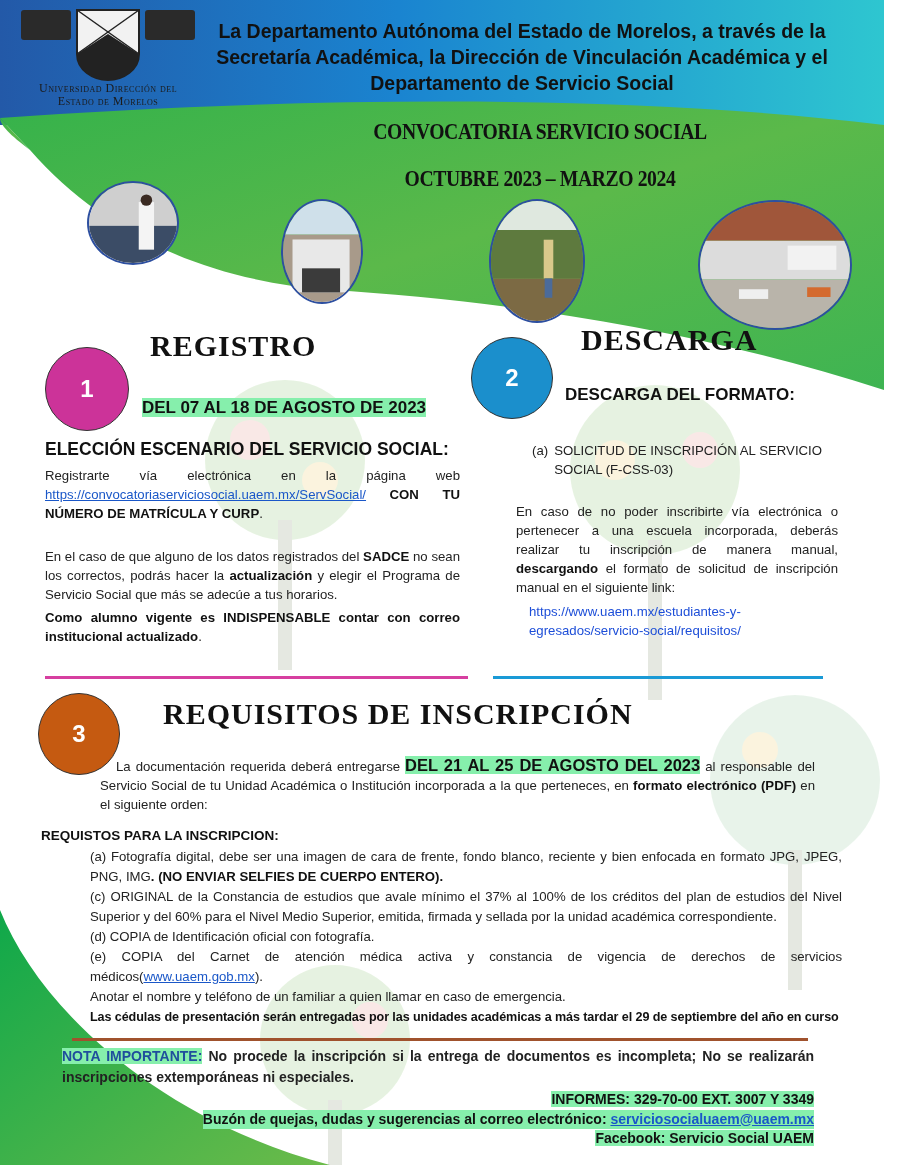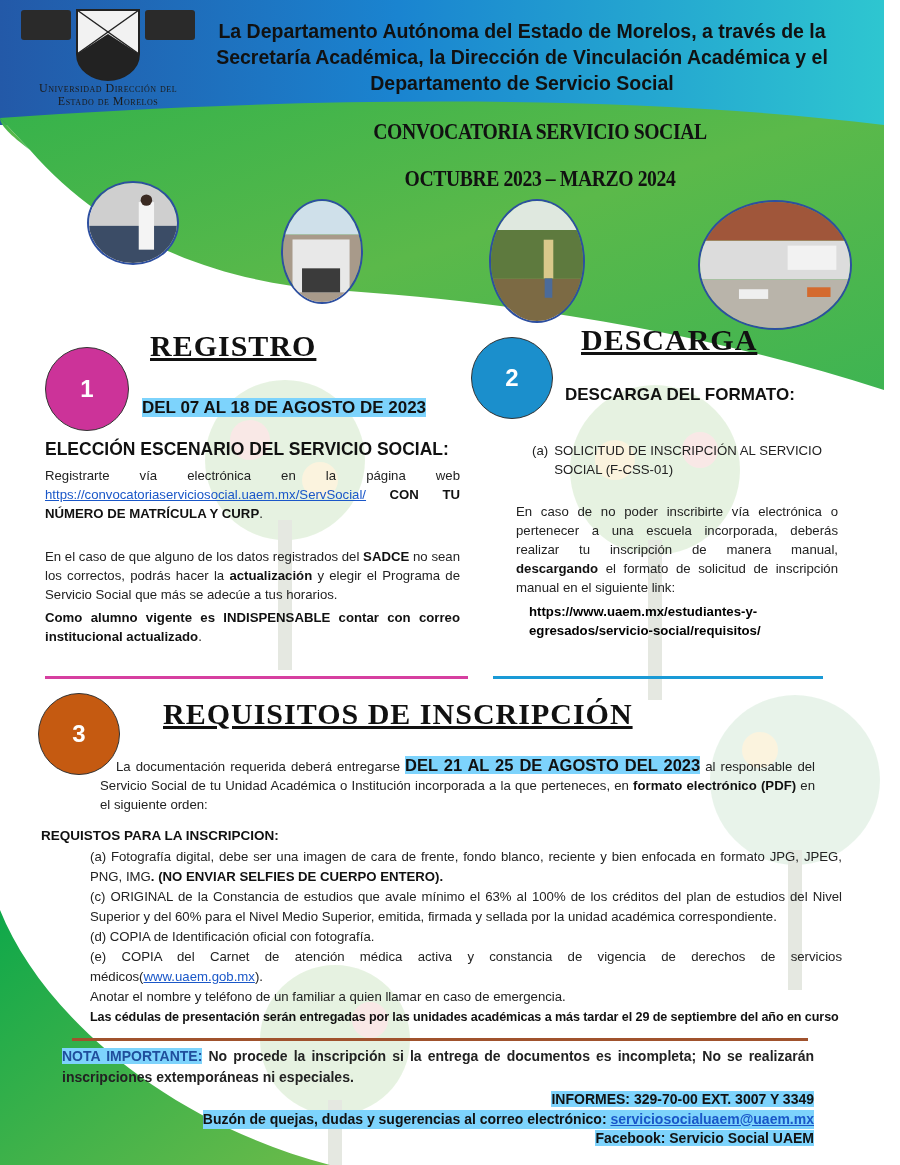--- a/index.html
+++ b/index.html
@@ -17,28 +17,28 @@
   .logo-name { font-family: "Liberation Serif", serif; font-size: 12px; letter-spacing: 0.5px; color: #1b1b1b; line-height: 13px; font-variant: small-caps; }
   .header-text { position: absolute; left: 212px; top: 18px; width: 620px; text-align: center; font-weight: bold; font-size: 19.5px; line-height: 26px; color: #111; }
   .conv-title { position: absolute; left: 300px; top: 118px; width: 480px; text-align: center; font-family: "Liberation Serif", serif; font-weight: bold; font-size: 24px; letter-spacing: -0.5px; transform: scaleX(0.82); color: #111; }
   .conv-dates { position: absolute; left: 300px; top: 165px; width: 480px; text-align: center; font-family: "Liberation Serif", serif; font-weight: bold; font-size: 24px; letter-spacing: -0.5px; transform: scaleX(0.82); color: #111; }
 
   
   .photo { position: absolute; border: 2px solid #2d4fa0; border-radius: 50%; overflow: hidden; }
   .photo .scene { width: 100%; height: 100%; }
 
   
-  .sec-title { position: absolute; font-family: "Liberation Serif", serif; font-weight: bold; color: #111; letter-spacing: 1px; text-decoration: underline; }
+  .sec-title { position: absolute; font-family: "Liberation Serif", serif; font-weight: bold; color: #111; letter-spacing: 1px; }
   .num-circle { position: absolute; border-radius: 50%; color: #fff; font-weight: bold; font-size: 24px; display: flex; align-items: center; justify-content: center; border: 1.5px solid #333; }
-  .hl { background: #7dd3fc; }
+  .hl { background: #86efac; }
   .hl-date { font-weight: bold; font-size: 17px; }
   .p { font-size: 13.2px; line-height: 19px; text-align: justify; color: #222; }
   .b { font-weight: bold; color: #111; }
   .link-u { color: #1a57c8; text-decoration: underline; }
-  .link-b { color: #000000; font-weight: bold; padding-left: 28px; }
+  .link-b { color: #1d4ed8; font-weight: normal; padding-left: 28px; }
 
   .divider { position: absolute; height: 3px; }
 </style>
 </head>
 <body>
 
 <svg class="bg-top" viewBox="0 0 900 420" width="900" height="420">
   <defs>
     <linearGradient id="gBlue" x1="0" y1="0" x2="1" y2="0">
       <stop offset="0" stop-color="#2359a8"></stop>
@@ -164,40 +164,40 @@
 <div class="p" style="position:absolute; left:45px; top:608px; width:415px;">
   <span class="b">Como alumno vigente es INDISPENSABLE contar con correo institucional actualizado</span><span>.</span>
 </div>
 <div class="divider" style="left:45px; top:676px; width:423px; background:#d63fa0;"></div>
 
 <div class="sec-title" style="left:581px; top:323px; font-size:30px;">DESCARGA</div>
 <div class="num-circle" style="left:471px; top:337px; width:82px; height:82px; background:#1b8fcc;">2</div>
 <div style="position:absolute; left:565px; top:385px; font-weight:bold; font-size:17px;">DESCARGA DEL FORMATO:</div>
 <div style="position:absolute; left:532px; top:441px; width:290px; display:flex;">
   <span class="p" style="margin-right:6px;">(a)</span>
-  <span class="p" style="flex:1; text-align:justify; text-align-last:left;">SOLICITUD DE INSCRIPCIÓN AL SERVICIO SOCIAL (F-CSS-01)</span>
+  <span class="p" style="flex:1; text-align:justify; text-align-last:left;">SOLICITUD DE INSCRIPCIÓN AL SERVICIO SOCIAL (F-CSS-03)</span>
 </div>
 <div class="p" style="position:absolute; left:501px; top:502px; width:322px;margin-left:15px;">
   <span>En caso de no poder inscribirte vía electrónica o pertenecer a una escuela incorporada, deberás realizar tu inscripción de manera manual, </span><span class="b">descargando</span><span> el formato de solicitud de inscripción manual en el siguiente link:</span>
 </div>
 <div style="position:absolute; left:501px; top:602px; width:322px; font-size:13.2px; line-height:19px;">
   <div class="link-b">https://www.uaem.mx/estudiantes-y-</div>
   <div class="link-b">egresados/servicio-social/requisitos/</div>
 </div>
 <div class="divider" style="left:493px; top:676px; width:330px; background:#1a9ad6;"></div>
 
 <div class="sec-title" style="left:163px; top:697px; font-size:30px;">REQUISITOS DE INSCRIPCIÓN</div>
 <div class="num-circle" style="left:38px; top:693px; width:82px; height:82px; background:#c55a11;">3</div>
 <div class="p" style="position:absolute; left:100px; top:756px; width:715px; text-indent:16px;">
   <span>La documentación requerida deberá entregarse </span><span class="hl b" style="font-size:16.5px;">DEL 21 AL 25 DE AGOSTO DEL 2023</span><span> al responsable del Servicio Social de tu Unidad Académica o Institución incorporada a la que perteneces, en </span><span class="b">formato electrónico (PDF)</span><span> en el siguiente orden:</span>
 </div>
 <div style="position:absolute; left:41px; top:828px; font-weight:bold; font-size:13.5px;">REQUISTOS PARA LA INSCRIPCION:</div>
 <div style="position:absolute; left:62px; top:847px; width:752px; font-size:13.2px; line-height:20px; color:#222; text-align:justify;margin-left:28px;">
   <div><span>(a)  Fotografía digital, debe ser una imagen de cara de frente, fondo blanco, reciente y bien enfocada en formato JPG, JPEG, PNG, IMG</span><span class="b">. (NO ENVIAR SELFIES DE CUERPO ENTERO).</span></div>
-  <div>(c) ORIGINAL de la Constancia de estudios que avale mínimo el 63% al 100% de los créditos del plan de estudios del Nivel Superior y del 60% para el Nivel Medio Superior, emitida, firmada y sellada por la unidad académica correspondiente.</div>
+  <div>(c) ORIGINAL de la Constancia de estudios que avale mínimo el 37% al 100% de los créditos del plan de estudios del Nivel Superior y del 60% para el Nivel Medio Superior, emitida, firmada y sellada por la unidad académica correspondiente.</div>
   <div>(d) COPIA de Identificación oficial con fotografía.</div>
   <div><span>(e) COPIA del Carnet de atención médica activa y constancia de vigencia de derechos de servicios médicos(</span><span class="link-u">www.uaem.gob.mx</span><span>).</span></div>
   <div>Anotar el nombre y teléfono de un familiar a quien llamar en caso de emergencia.</div>
   <div class="b" style="font-size:12.6px; letter-spacing:-0.1px;">Las cédulas de presentación serán entregadas por las unidades académicas a más tardar el 29 de septiembre del año en curso</div>
 </div>
 <div class="divider" style="left:72px; top:1038px; width:736px; background:#a0522d;"></div>
 
 <div style="position:absolute; left:62px; top:1046px; width:752px; font-weight:bold; font-size:14px; line-height:21px; color:#222; text-align:justify;">
   <span class="hl" style="color:#1f4e9c;">NOTA IMPORTANTE:</span><span> No procede la inscripción si la entrega de documentos es incompleta; No se realizarán inscripciones extemporáneas ni especiales.</span>
 </div>

